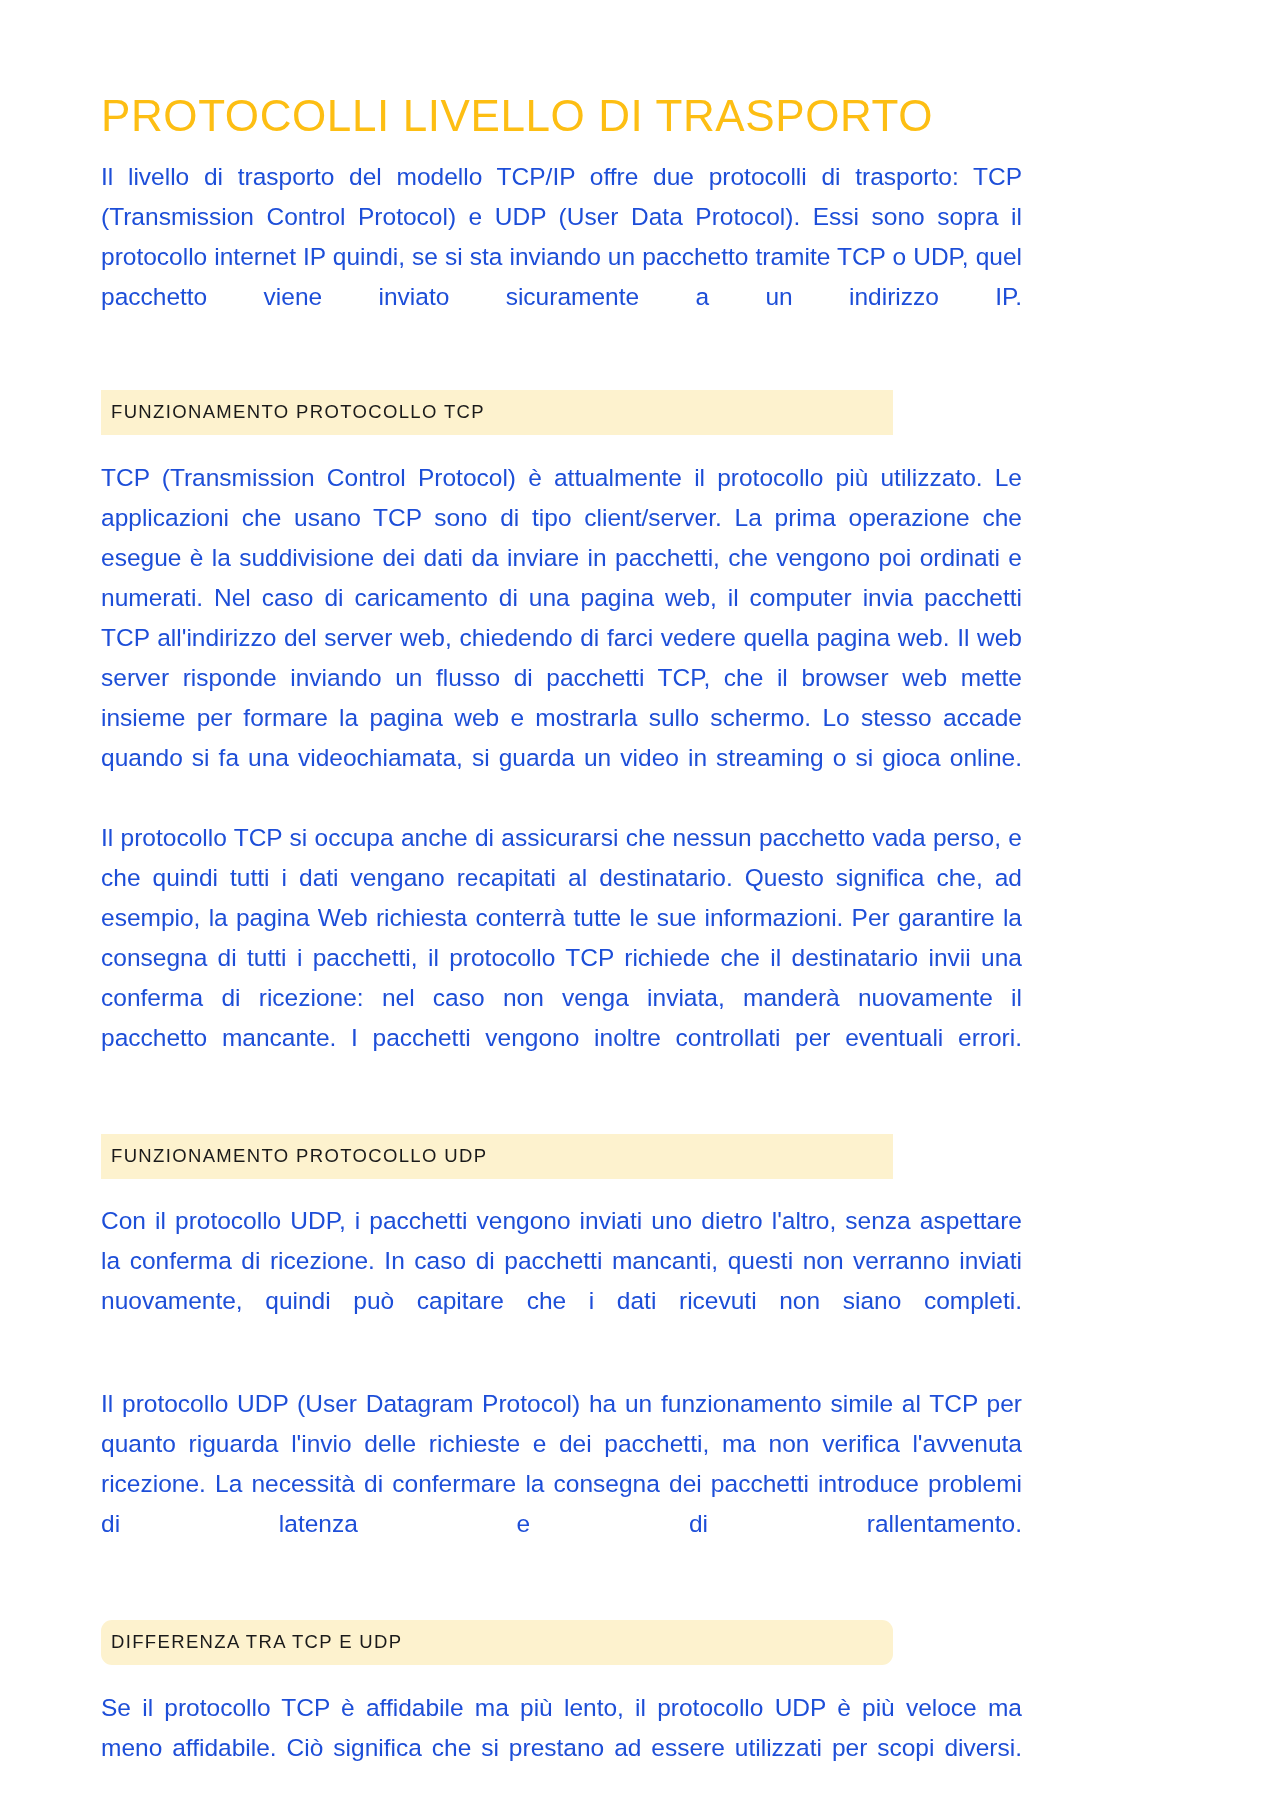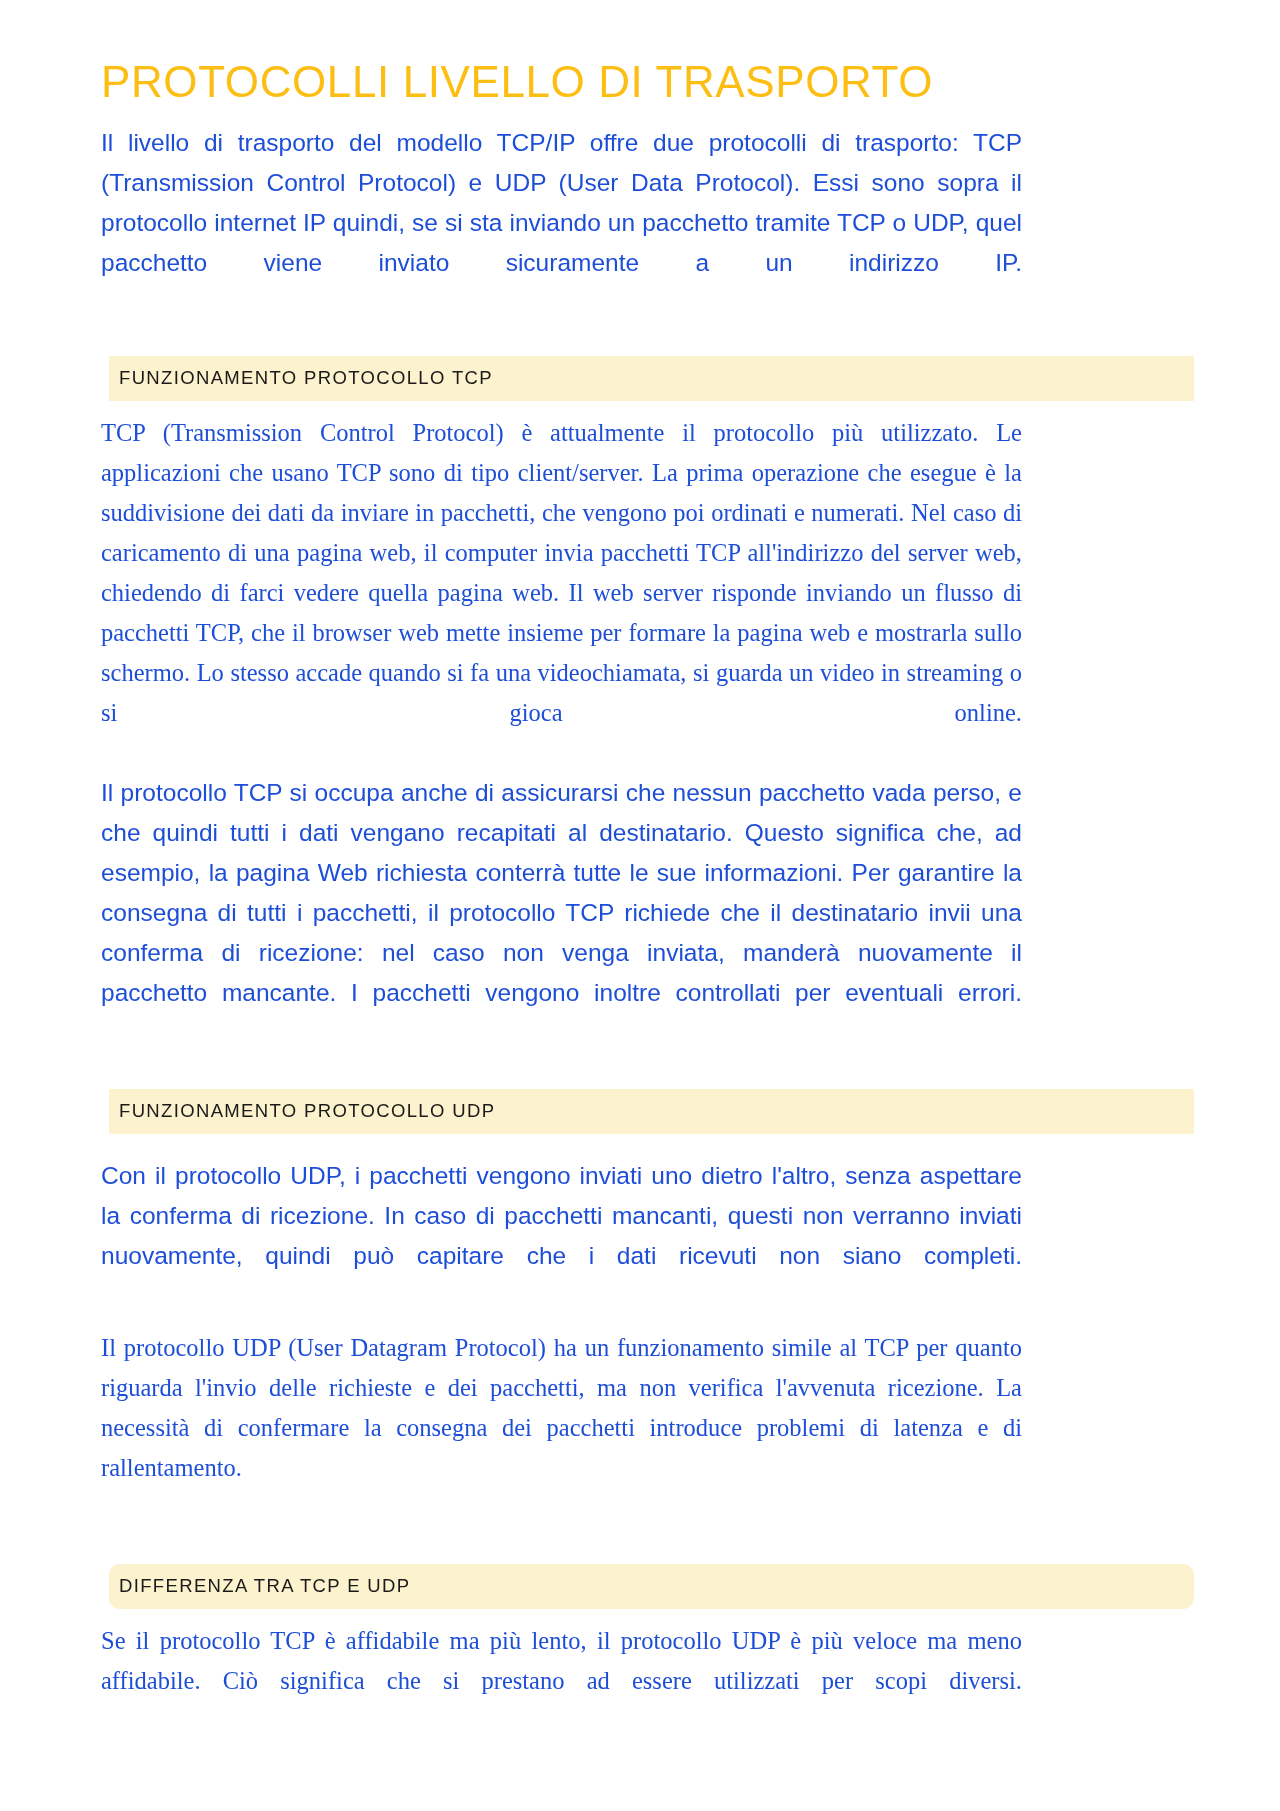--- a/index.html
+++ b/index.html
@@ -34,21 +34,21 @@
 
   
   .doc-title {
     font-family: "Liberation Sans", "DejaVu Sans", sans-serif;
     font-weight: 300;
     font-size: 44px;
     line-height: 1.0;
     letter-spacing: 0.6px;
     color: #FDBE13;
     margin: 0;
-    padding-top: 60px;
+    padding-top: 94px;
     white-space: nowrap;
   }
 
   
   p.body {
     font-family: "Liberation Sans", "DejaVu Sans", sans-serif;
     font-size: 24.5px;
     line-height: 40px;
     color: #1d4ed8;
     text-align: justify;
@@ -57,46 +57,45 @@
     padding: 0;
     word-spacing: 0.2px;
     hyphens: none;
   }
 
   p.intro {
     margin-top: 19px;
   }
 
   p.after-band {
-    margin-top: 12px;
-    font-family: Liberation Serif, serif;
+    margin-top: 23px;
   }
 
   p.tight-follow {
     margin-top: 0px;
   }
 
   p.spaced-follow {
     margin-top: 22px;
   }
 
   
   p.body::after {
     content: "";
     display: inline-block;
     width: 100%;
   }
 
   
   .section-band {
     background: #FDF2CE;
-    width: 1085px;
+    width: 792px;
     box-sizing: border-box;
     padding: 11px 0 12px 10px;
-    margin: 8px;
+    margin: 0;
   }
 
   .band-tcp   { margin-top: 33px; }
   .band-udp   { margin-top: 36px; }
   .band-diff  { margin-top: 36px; border-radius: 11px; }
 
   .section-band .band-label {
     font-family: "Liberation Sans", "DejaVu Sans", sans-serif;
     font-size: 18.5px;
     line-height: 22px;

